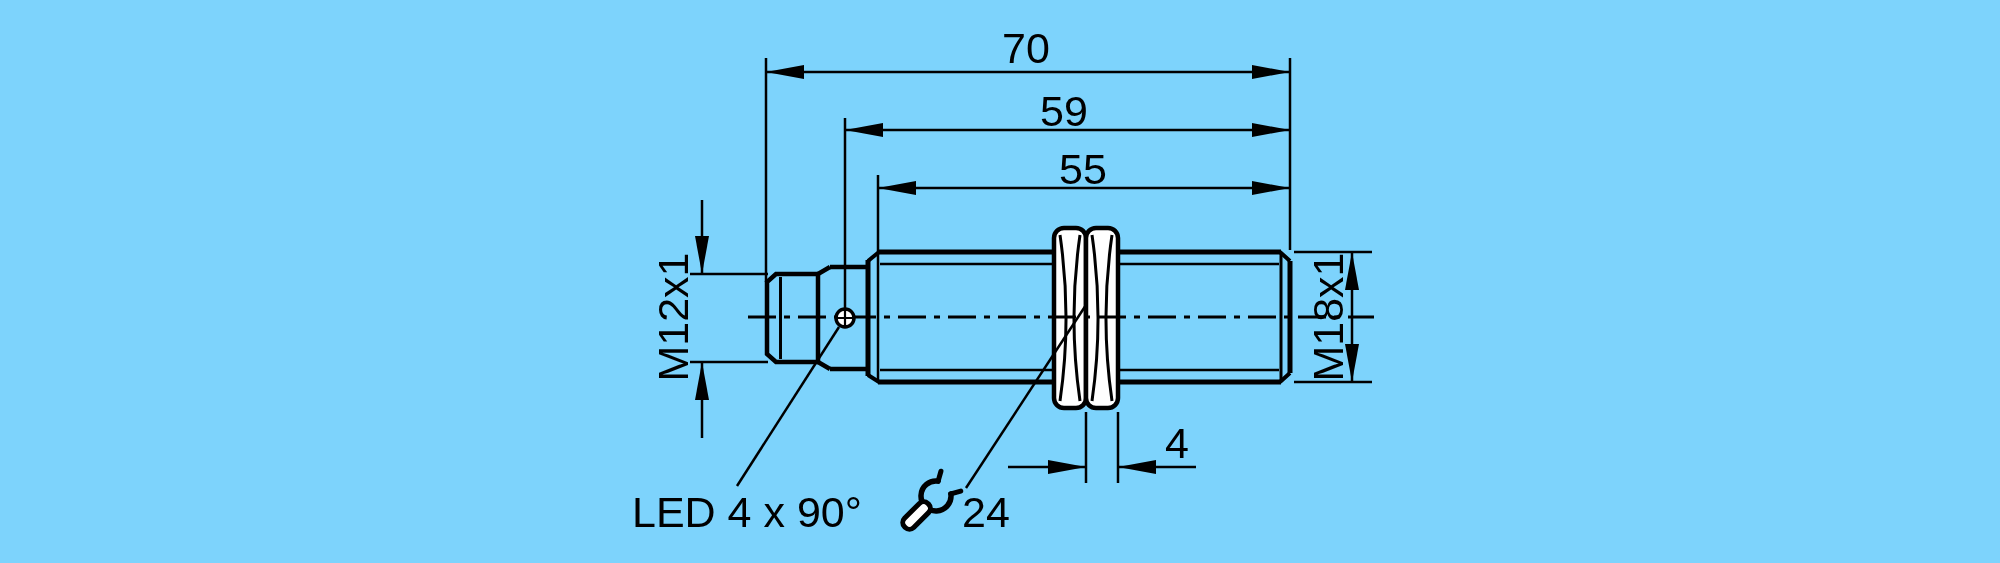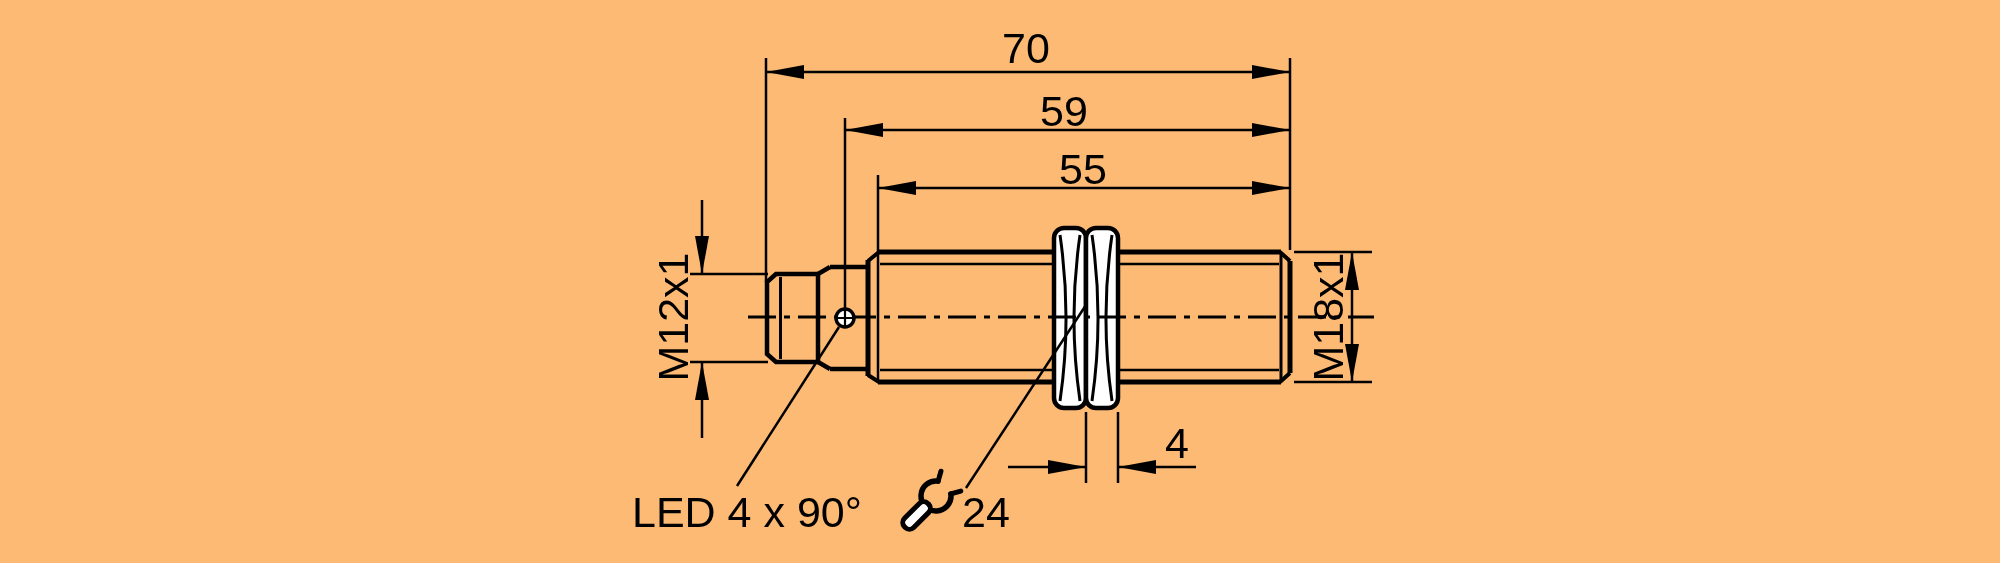--- a/index.html
+++ b/index.html
@@ -4,21 +4,21 @@
 <style>
   html, body {
     margin: 0;
     padding: 0;
     background: #ffffff;
   }
   .canvas {
     position: relative;
     width: 2000px;
     height: 563px;
-    background: #fdba74;
+    background: #7dd3fc;
     overflow: hidden;
   }
   svg text {
     font-family: "Liberation Sans", sans-serif;
     font-size: 43px;
     fill: #000000;
     stroke: none;
   }
 </style>
 </head>

